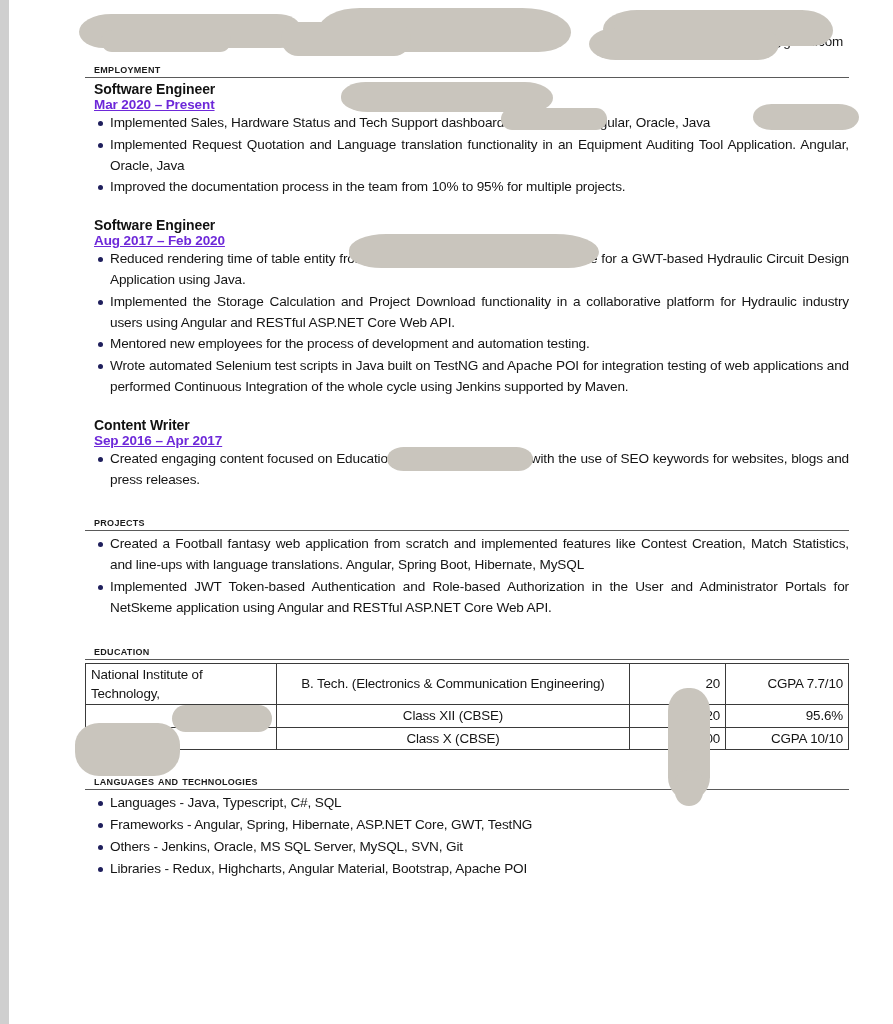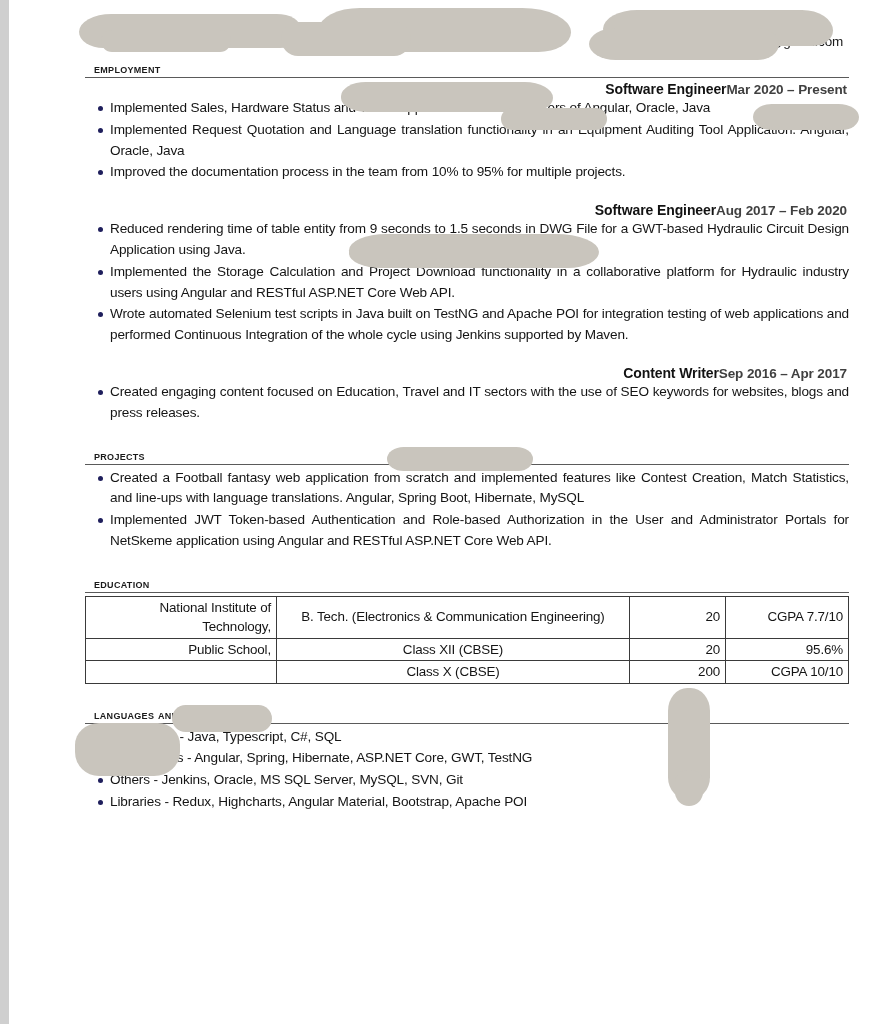--- a/index.html
+++ b/index.html
@@ -82,37 +82,39 @@
     padding-bottom: 1px;
   }
   .section-rule {
     border-bottom: 1.6px solid #5a5a5a;
     margin: 0 0 3px 0;
   }
 
   
   .entry-head {
     display: flex;
-    justify-content: flex-end;
+    justify-content: center;
     align-items: baseline;
     padding: 0 2px 0 9px;
     margin-top: 0;
+    flex-direction: column;
   }
   .entry-title {
     font-size: 14px;
     font-weight: bold;
     color: #121212;
     letter-spacing: -0.1px;
   }
   .entry-date {
     font-size: 13.5px;
     font-weight: bold;
-    color: #404040;
+    color: #6d28d9;
     letter-spacing: -0.1px;
     white-space: nowrap;
+    text-decoration: underline;
   }
 
   ul.bullets {
     list-style: none;
     margin: 1px 0 0 0;
     padding: 0;
   }
   ul.bullets > li {
     position: relative;
     padding-left: 25px;
@@ -150,21 +152,21 @@
     border: 1px solid #3a3a3a;
     font-size: 13.4px;
     color: #151515;
     padding: 1px 5px;
     letter-spacing: -0.15px;
     vertical-align: middle;
     line-height: 1.45;
   }
   td.edu-inst {
     width: 180px;
-    text-align: right;
+    text-align: left;
   }
   td.edu-inst.second { text-align: right; }
   td.edu-degree { text-align: center; margin-top: 23px; }
   td.edu-year {
     width: 85px;
     text-align: right;
   }
   td.edu-score {
     width: 112px;
     text-align: right;
@@ -280,20 +282,21 @@
         <div class="gap-md"></div>
 
         <div>
           <div class="entry-head">
             <span class="entry-title">Software Engineer</span>
             <span class="entry-date">Aug 2017 – Feb 2020</span>
           </div>
           <ul class="bullets">
             <li>Reduced rendering time of table entity from 9 seconds to 1.5 seconds in DWG File for a GWT-based Hydraulic Circuit Design Application using Java.</li>
             <li>Implemented the Storage Calculation and Project Download functionality in a collaborative platform for Hydraulic industry users using Angular and RESTful ASP.NET Core Web API.</li>
+            <li class="nojustify">Mentored new employees for the process of development and automation testing.</li>
             <li>Wrote automated Selenium test scripts in Java built on TestNG and Apache POI for integration testing of web applications and performed Continuous Integration of the whole cycle using Jenkins supported by Maven.</li>
           </ul>
         </div>
 
         <div class="gap-md"></div>
 
         <div>
           <div class="entry-head">
             <span class="entry-title">Content Writer</span>
             <span class="entry-date">Sep 2016 – Apr 2017</span>

